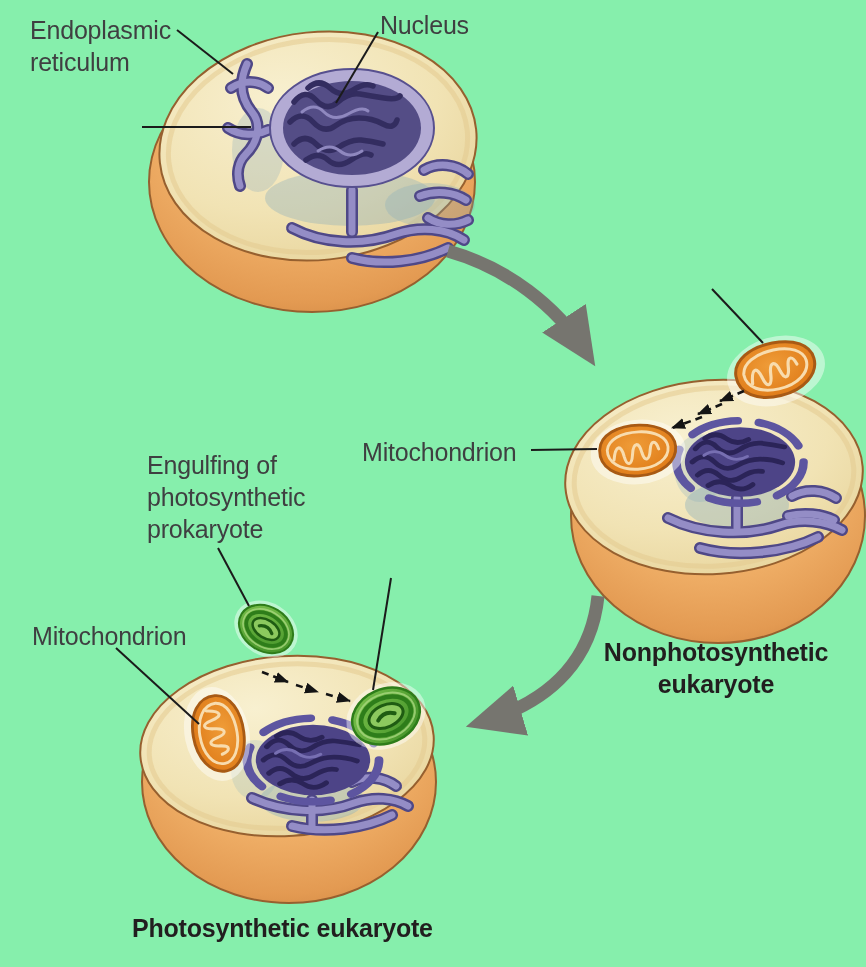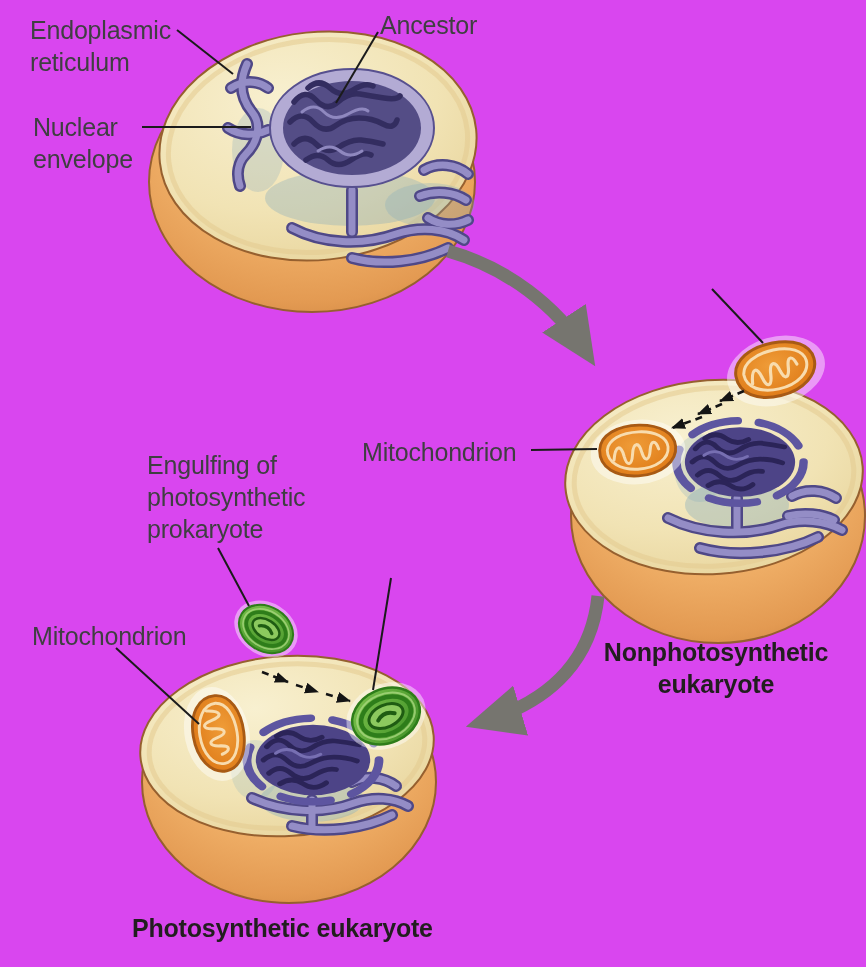--- a/index.html
+++ b/index.html
@@ -1,16 +1,16 @@
 <!DOCTYPE html>
 <html><head>
 <meta charset="utf-8">
 <style>
   html,body{margin:0;padding:0;background:#ffffff;}
-  #stage{position:relative;width:866px;height:967px;background:#d946ef;overflow:hidden;
+  #stage{position:relative;width:866px;height:967px;background:#86efac;overflow:hidden;
          font-family:"Liberation Sans",sans-serif;}
   svg{position:absolute;left:0;top:0;}
   .lbl{position:absolute;font-size:25px;line-height:32px;color:#3f3f41;
        white-space:pre-line;letter-spacing:-0.2px;}
   .bold{font-weight:bold;color:#221e1f;}
   .center{text-align:center;}
 </style>
 </head>
 <body>
 
@@ -209,24 +209,22 @@
     <line x1="531" y1="450" x2="597" y2="449"></line>
     <line x1="218" y1="548" x2="249" y2="606"></line>
     <line x1="391" y1="578" x2="373" y2="690"></line>
     <line x1="116" y1="648" x2="199" y2="724"></line>
   </g>
 </svg>
 
 <div class="lbl" style="left:30px;top:14px">Endoplasmic
 reticulum</div>
 
-<div class="lbl" style="left:380px;top:9px">Ancestor</div>
-
-<div class="lbl" style="left:33px;top:111px">Nuclear
-envelope</div>
+<div class="lbl" style="left:380px;top:9px">Nucleus</div>
+
 
 
 
 <div class="lbl" style="left:362px;top:436px">Mitochondrion</div>
 
 <div class="lbl bold center" style="left:571px;top:636px;width:290px">Nonphotosynthetic
 eukaryote</div>
 
 <div class="lbl" style="left:147px;top:449px">Engulfing of
 photosynthetic

